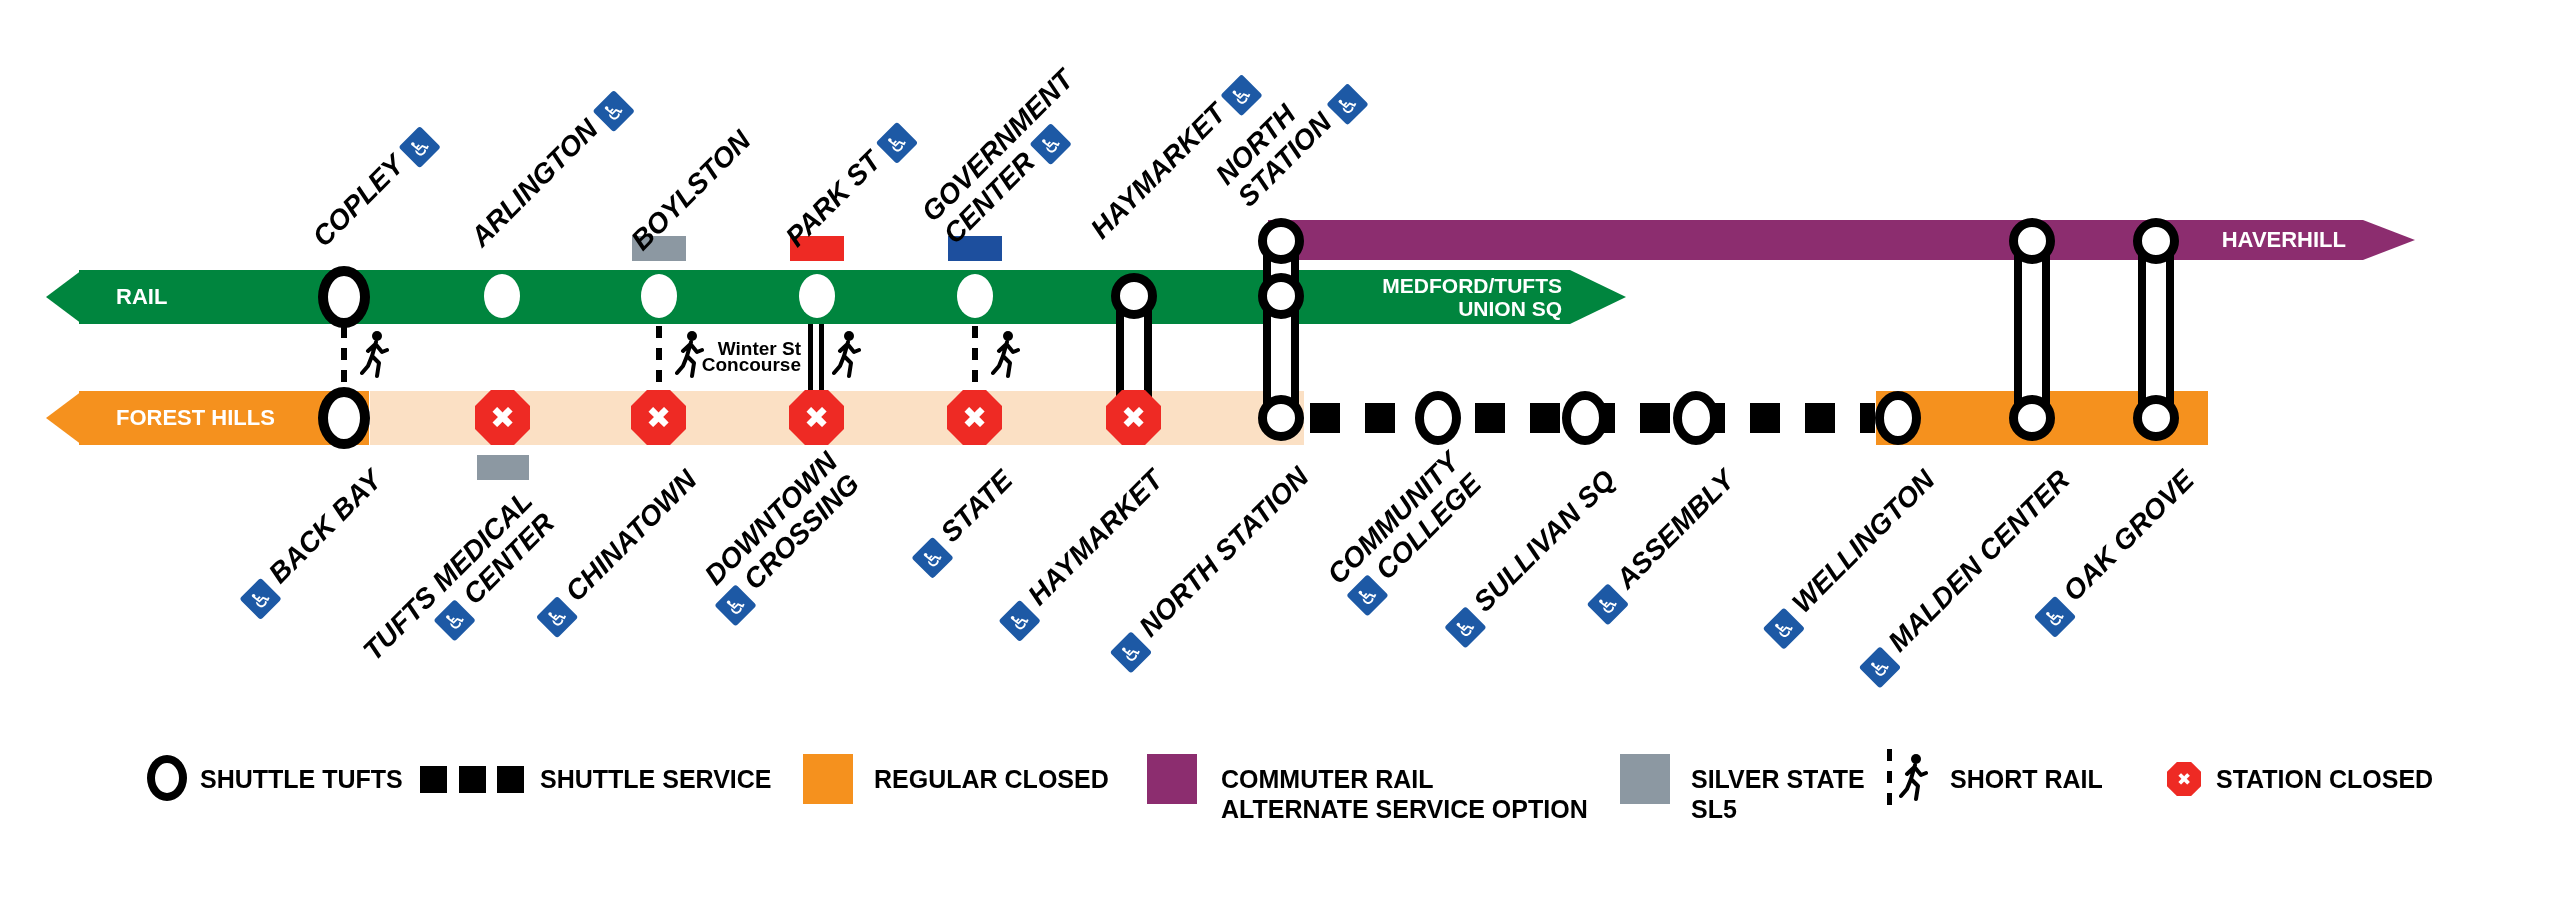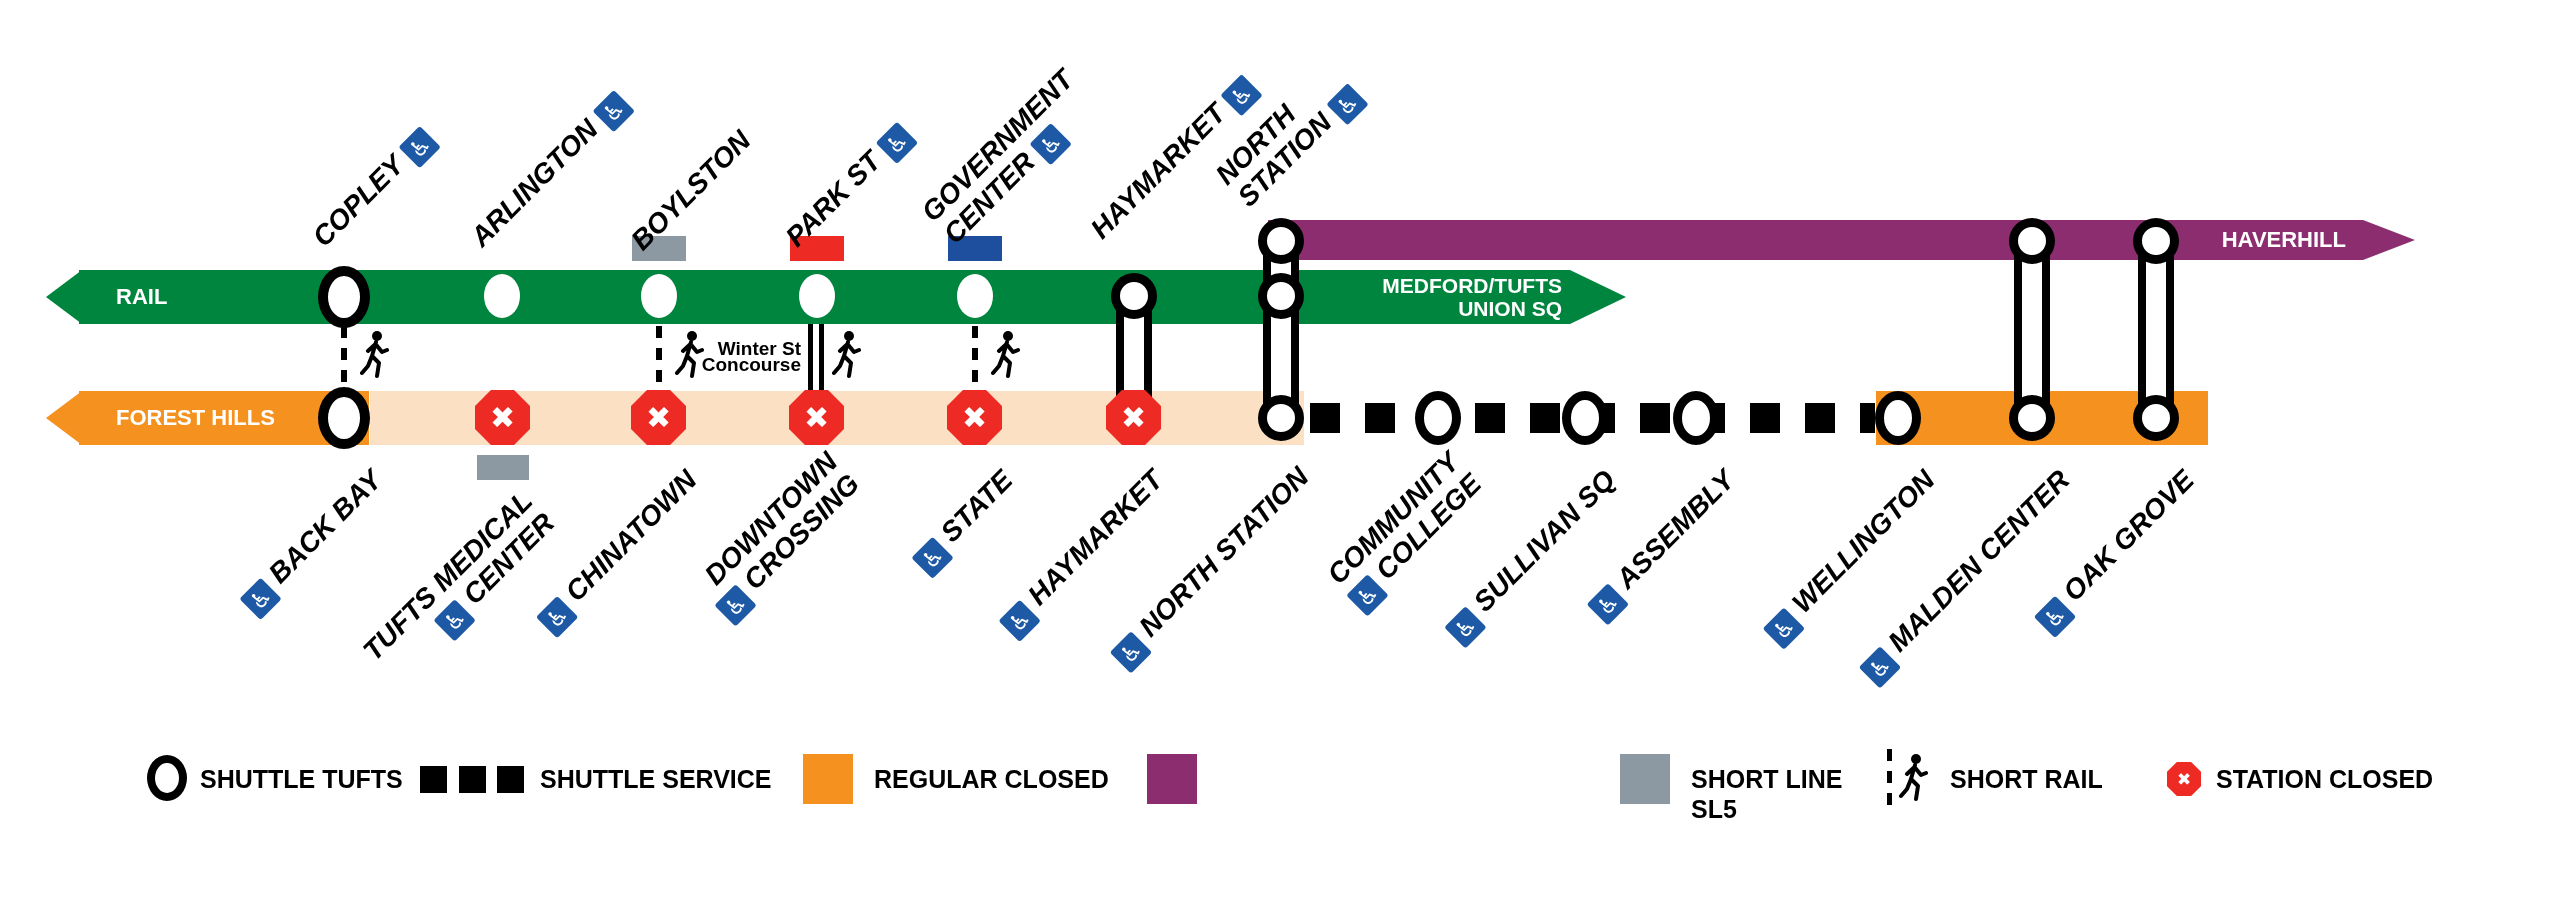--- a/index.html
+++ b/index.html
@@ -220,24 +220,26 @@
       <div class="legend-icon" style="left:497px; top:766px; width:27px; height:27px; background:#000;"></div>
       <div class="legend-text" style="left:540px; top:764px;">
         <div>SHUTTLE SERVICE</div>
       </div>
       <div class="legend-icon" style="left:803px; top:754px; width:50px; height:50px; background:#F5911E;"></div>
       <div class="legend-text" style="left:874px; top:764px;">
         <div>REGULAR CLOSED</div>
       </div>
       <div class="legend-icon" style="left:1147px; top:754px; width:50px; height:50px; background:#8C2D6F;"></div>
       <div class="legend-text" style="left:1221px; top:764px;">
+        <div>COMMUTER RAIL</div>
+        <div>ALTERNATE SERVICE OPTION</div>
       </div>
       <div class="legend-icon" style="left:1620px; top:754px; width:50px; height:50px; background:#8C98A2;"></div>
       <div class="legend-text" style="left:1691px; top:764px;">
-        <div>SHORT LINE</div>
+        <div>SILVER STATE</div>
         <div>SL5</div>
       </div>
       <div class="legend-icon vdash" style="left:1887px; top:749px; width:5px; height:57px;"></div>
       <div class="legend-icon" style="left:1899px; top:753px;"><svg viewBox="0 0 30 50" width="30" height="50">
           <circle cx="17" cy="6" r="5" fill="#000"></circle>
           <path d="M16 12 L12 26 M12 26 L19 33 L17 46 M12 26 L8 36 L2 43 M15.5 14 L8 21 M15.5 14 L22 22 L27 20" stroke="#000" stroke-width="4" fill="none" stroke-linecap="round" stroke-linejoin="round"></path>
         </svg></div>
       <div class="legend-text" style="left:1950px; top:764px;">
         <div>SHORT RAIL</div>
       </div>

